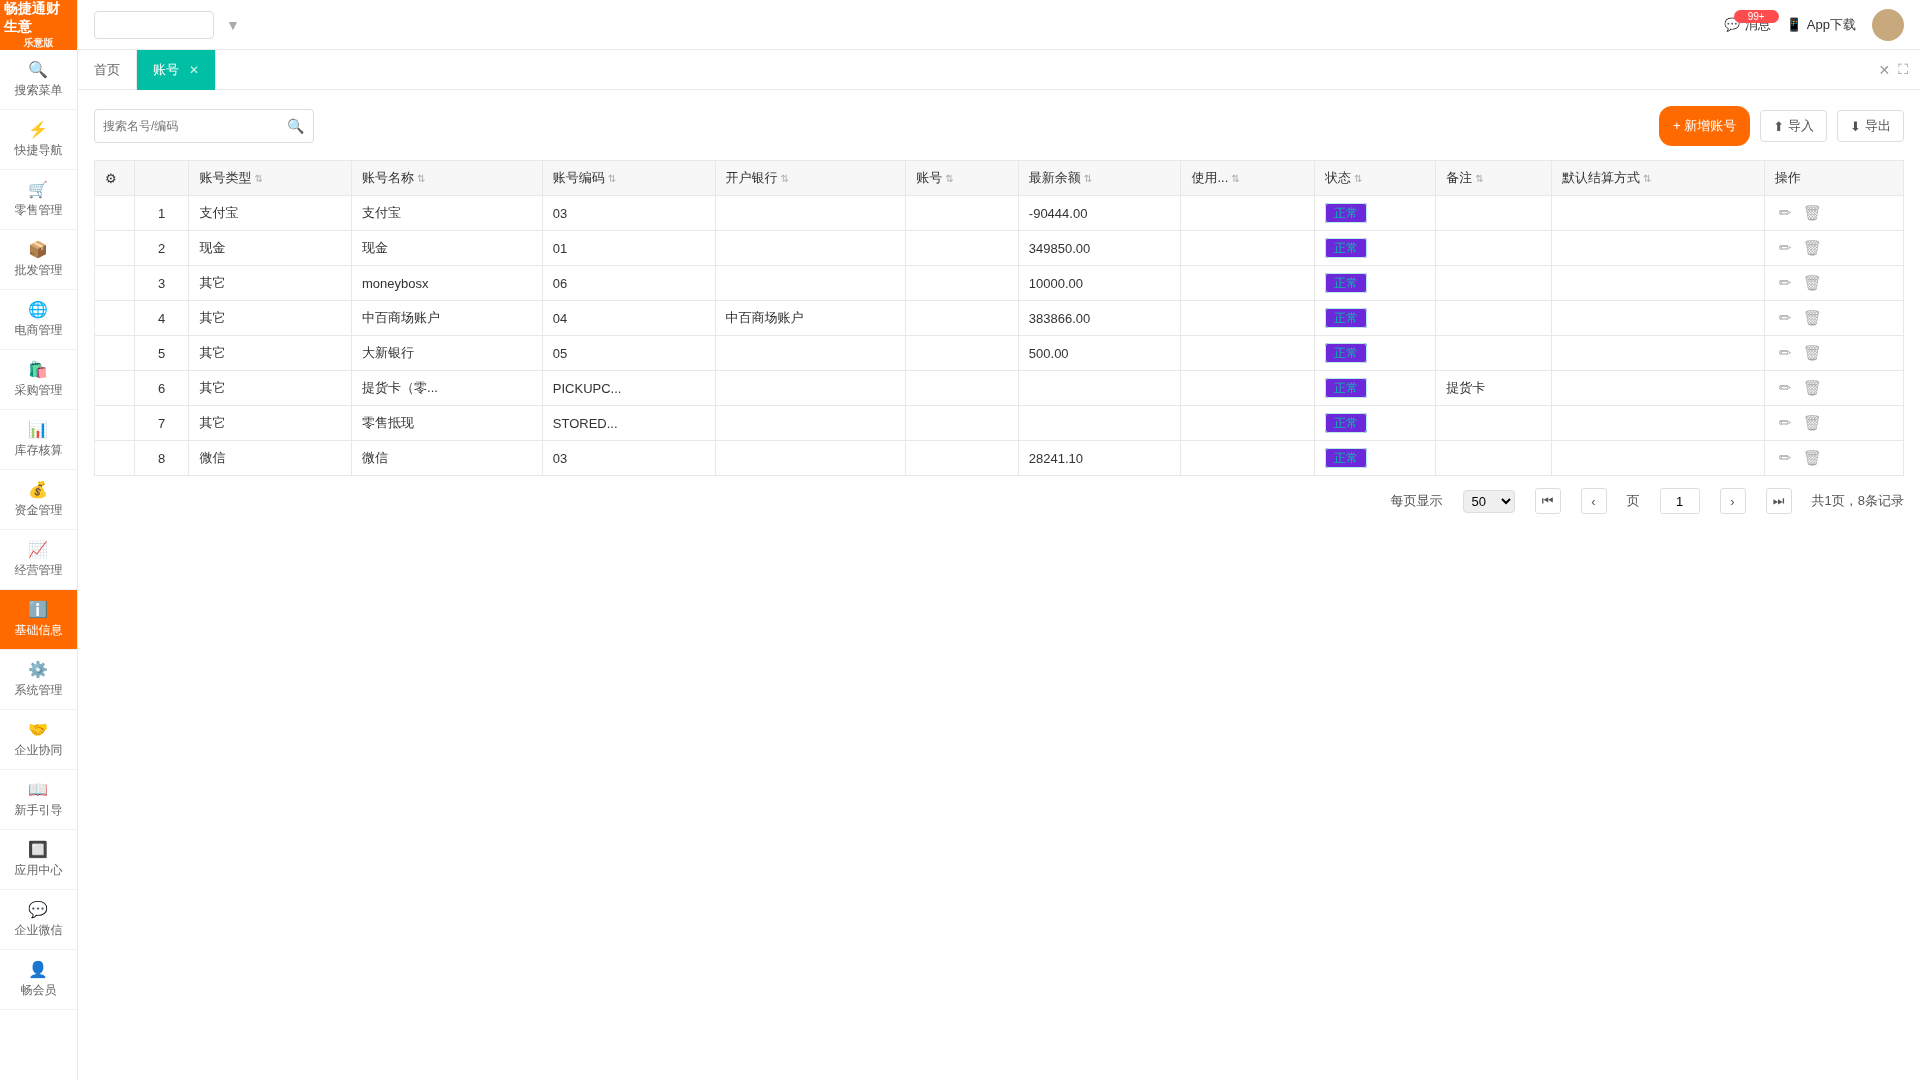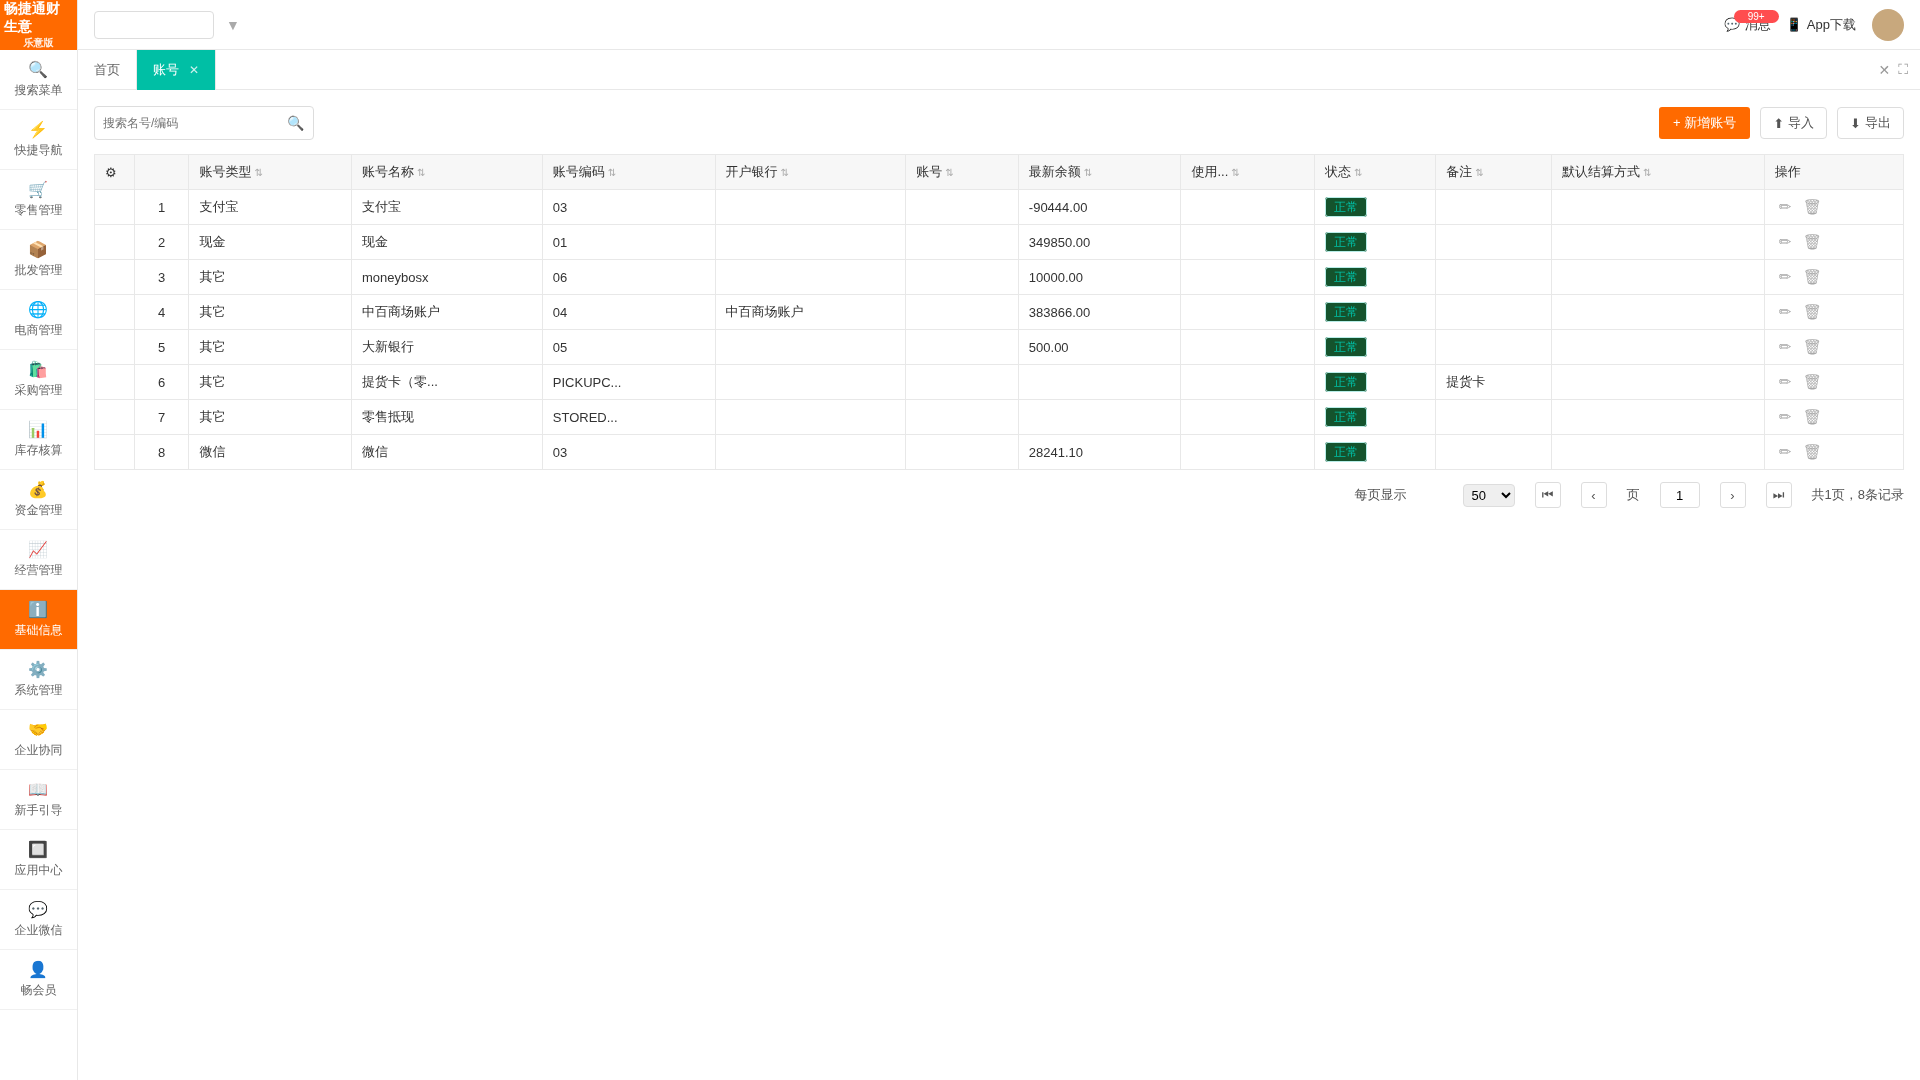--- a/index.html
+++ b/index.html
@@ -195,23 +195,23 @@
     .search-icon { color: #ccc; font-size: 14px; cursor: pointer; }
     .toolbar-right {
       display: flex;
       align-items: center;
       gap: 10px;
     }
     .btn-add {
       background: #ff6a00;
       color: #fff;
       border: none;
-      border-radius: 3px;
+      border-radius: 13px;
       padding: 0 14px;
-      height: 32px;
+      height: 40px;
       cursor: pointer;
       font-size: 13px;
       display: flex;
       align-items: center;
       gap: 4px;
     }
     .btn-import, .btn-export {
       background: #fff;
       color: #555;
       border: 1px solid #ddd;
@@ -241,21 +241,21 @@
       white-space: nowrap;
     }
     .data-table td {
       border: 1px solid #e8e8e8;
       padding: 8px 10px;
       color: #333;
       white-space: nowrap;
     }
     .data-table th .sort-arrows { font-size: 10px; color: #aaa; margin-left: 3px; }
     .status-badge {
-      background: #14532d;
+      background: #6d28d9;
       color: #00bfa5;
       border: 1px solid #b7ede8;
       border-radius: 3px;
       padding: 2px 8px;
       font-size: 12px;
     }
     .action-btn {
       background: none;
       border: none;
       cursor: pointer;
@@ -274,21 +274,20 @@
       padding: 12px 0 0 0;
       gap: 20px;
       font-size: 13px;
       color: #555;
     }
     .pagination-bar select {
       border: 1px solid #ddd;
       border-radius: 4px;
       padding: 2px 4px;
       font-size: 13px;
-      margin-left: 36px;
     }
     .page-btn {
       width: 26px;
       height: 26px;
       border: 1px solid #ddd;
       background: #fff;
       cursor: pointer;
       border-radius: 3px;
       display: flex;
       align-items: center;

